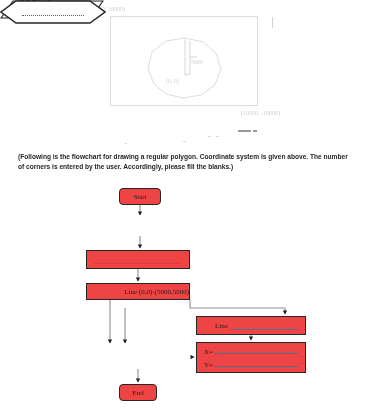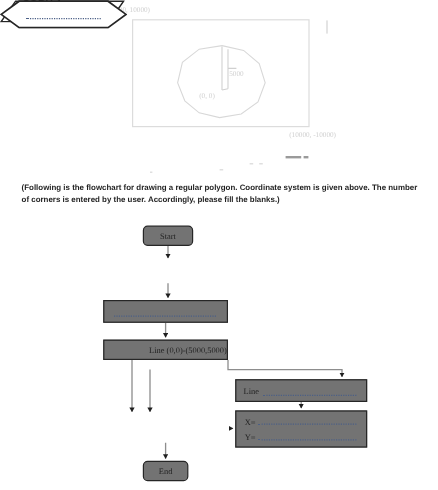--- a/index.html
+++ b/index.html
@@ -121,21 +121,21 @@
     left: 0;
     top: 0;
     width: 365px;
     height: 408px;
     pointer-events: none;
   }
 
   .shape {
     position: absolute;
     box-sizing: border-box;
-    background: #737373;
+    background: #ef4444;
   }
   .shape-rounded {
     border: 1.2px solid #262626;
     border-radius: 4px;
     display: flex;
     align-items: center;
     justify-content: center;
   }
   .shape-rect {
     border: 1.2px solid #262626;
@@ -185,21 +185,21 @@
     border-bottom: 1.2px dotted #4b5f86; height: 5px;
   }
   
   #node-end {
     left: 119px; top: 384px; width: 38px; height: 17px;
   }
   
   #node-line-blank {
     left: 196px; top: 316px; width: 110px; height: 19px;
   }
-  #node-line-blank .shape-text { margin-left: 6px; }
+  #node-line-blank .shape-text { margin-left: 18px; }
   #node-line-blank .dots {
     flex: 1; margin-left: 3px; margin-right: 8px;
     border-bottom: 1.2px dotted #4b5f86; height: 7px;
   }
   #node-xy-assign {
     left: 196px; top: 342px; width: 110px; height: 31px;
     flex-direction: column; justify-content: center;
     align-items: stretch; padding: 0 8px 0 7px;
   }
   .xy-row { display: flex; align-items: baseline; }

